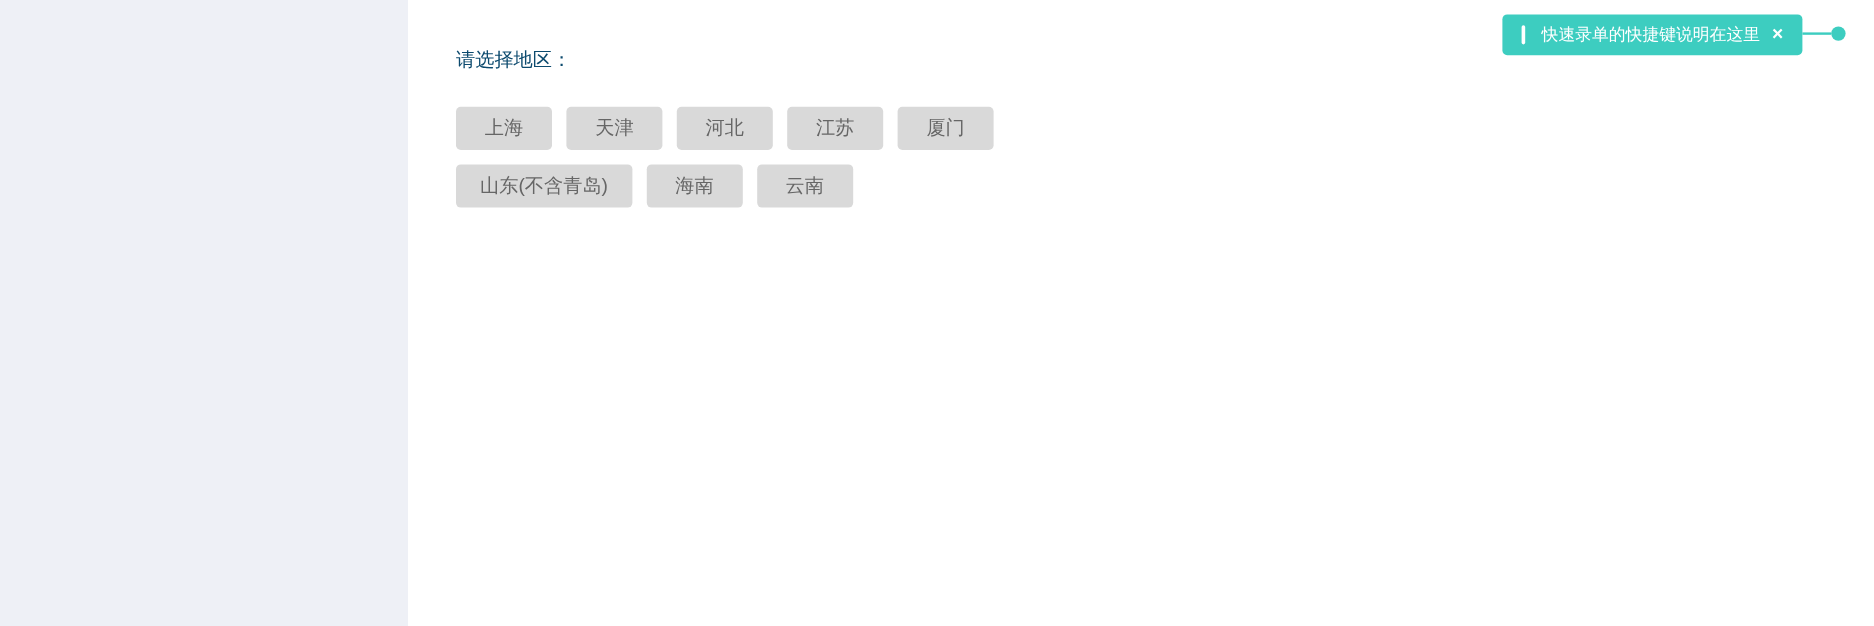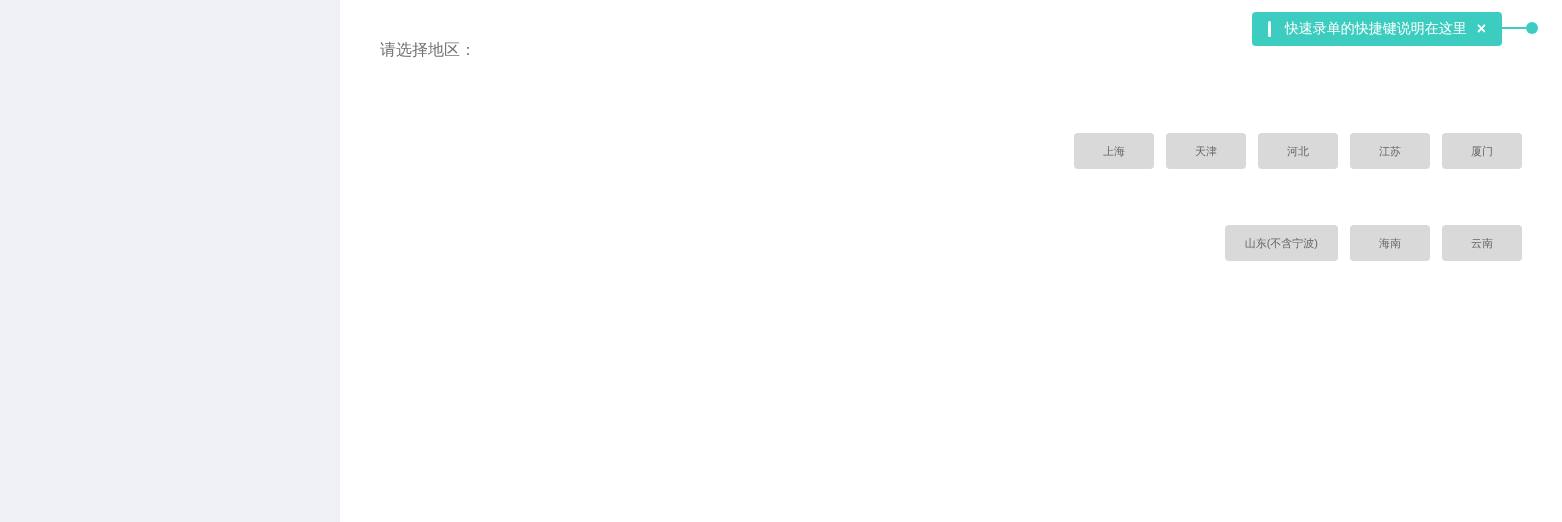--- a/index.html
+++ b/index.html
@@ -1,19 +1,18 @@
 <!DOCTYPE html>
 <html><head>
   <meta charset="utf-8">
   <style>
     * {
       box-sizing: border-box;
       margin: 0;
       padding: 0;
-      justify-content: flex-end;
     }
 
     body {
       width: 1562px;
       height: 522px;
       background: #f0f2f8;
       font-family: 'Microsoft YaHei', '微软雅黑', sans-serif;
       overflow: hidden;
       position: relative;
     }
@@ -32,47 +31,46 @@
       left: 340px;
       top: 0;
       right: 0;
       bottom: 0;
       background: #ffffff;
       padding: 40px 40px 40px 40px;
     }
 
     .page-title {
       font-size: 16px;
-      color: #737373;
+      color: #0c4a6e;
       margin-bottom: 28px;
       font-weight: normal;
     }
 
     .region-buttons-row {
       display: flex;
       flex-wrap: wrap;
       gap: 12px;
       margin-bottom: 12px;
     }
 
     .region-btn {
       background: #d9d9d9;
       border: none;
       border-radius: 4px;
       padding: 0 20px;
       height: 36px;
-      font-size: 11px;
+      font-size: 16px;
       color: #666;
       cursor: pointer;
       white-space: nowrap;
       min-width: 80px;
       display: flex;
       align-items: center;
       justify-content: center;
-      margin-top: 44px;
     }
 
     
     .tooltip-banner {
       position: absolute;
       top: 12px;
       right: 60px;
       background: #3dcdc0;
       color: #fff;
       font-size: 14px;
@@ -133,21 +131,21 @@
   <div class="page-title">请选择地区：</div>
 
   <div class="region-buttons-row" id="row1">
       <button class="region-btn">上海</button>
       <button class="region-btn">天津</button>
       <button class="region-btn">河北</button>
       <button class="region-btn">江苏</button>
       <button class="region-btn">厦门</button>
     </div>
   <div class="region-buttons-row" id="row2">
-      <button class="region-btn">山东(不含宁波)</button>
+      <button class="region-btn">山东(不含青岛)</button>
       <button class="region-btn">海南</button>
       <button class="region-btn">云南</button>
     </div>
 </div>
 
 <div class="tooltip-banner">
   <span>快速录单的快捷键说明在这里</span>
   <button class="tooltip-close">×</button>
 </div>
 <div class="tooltip-line"></div>

